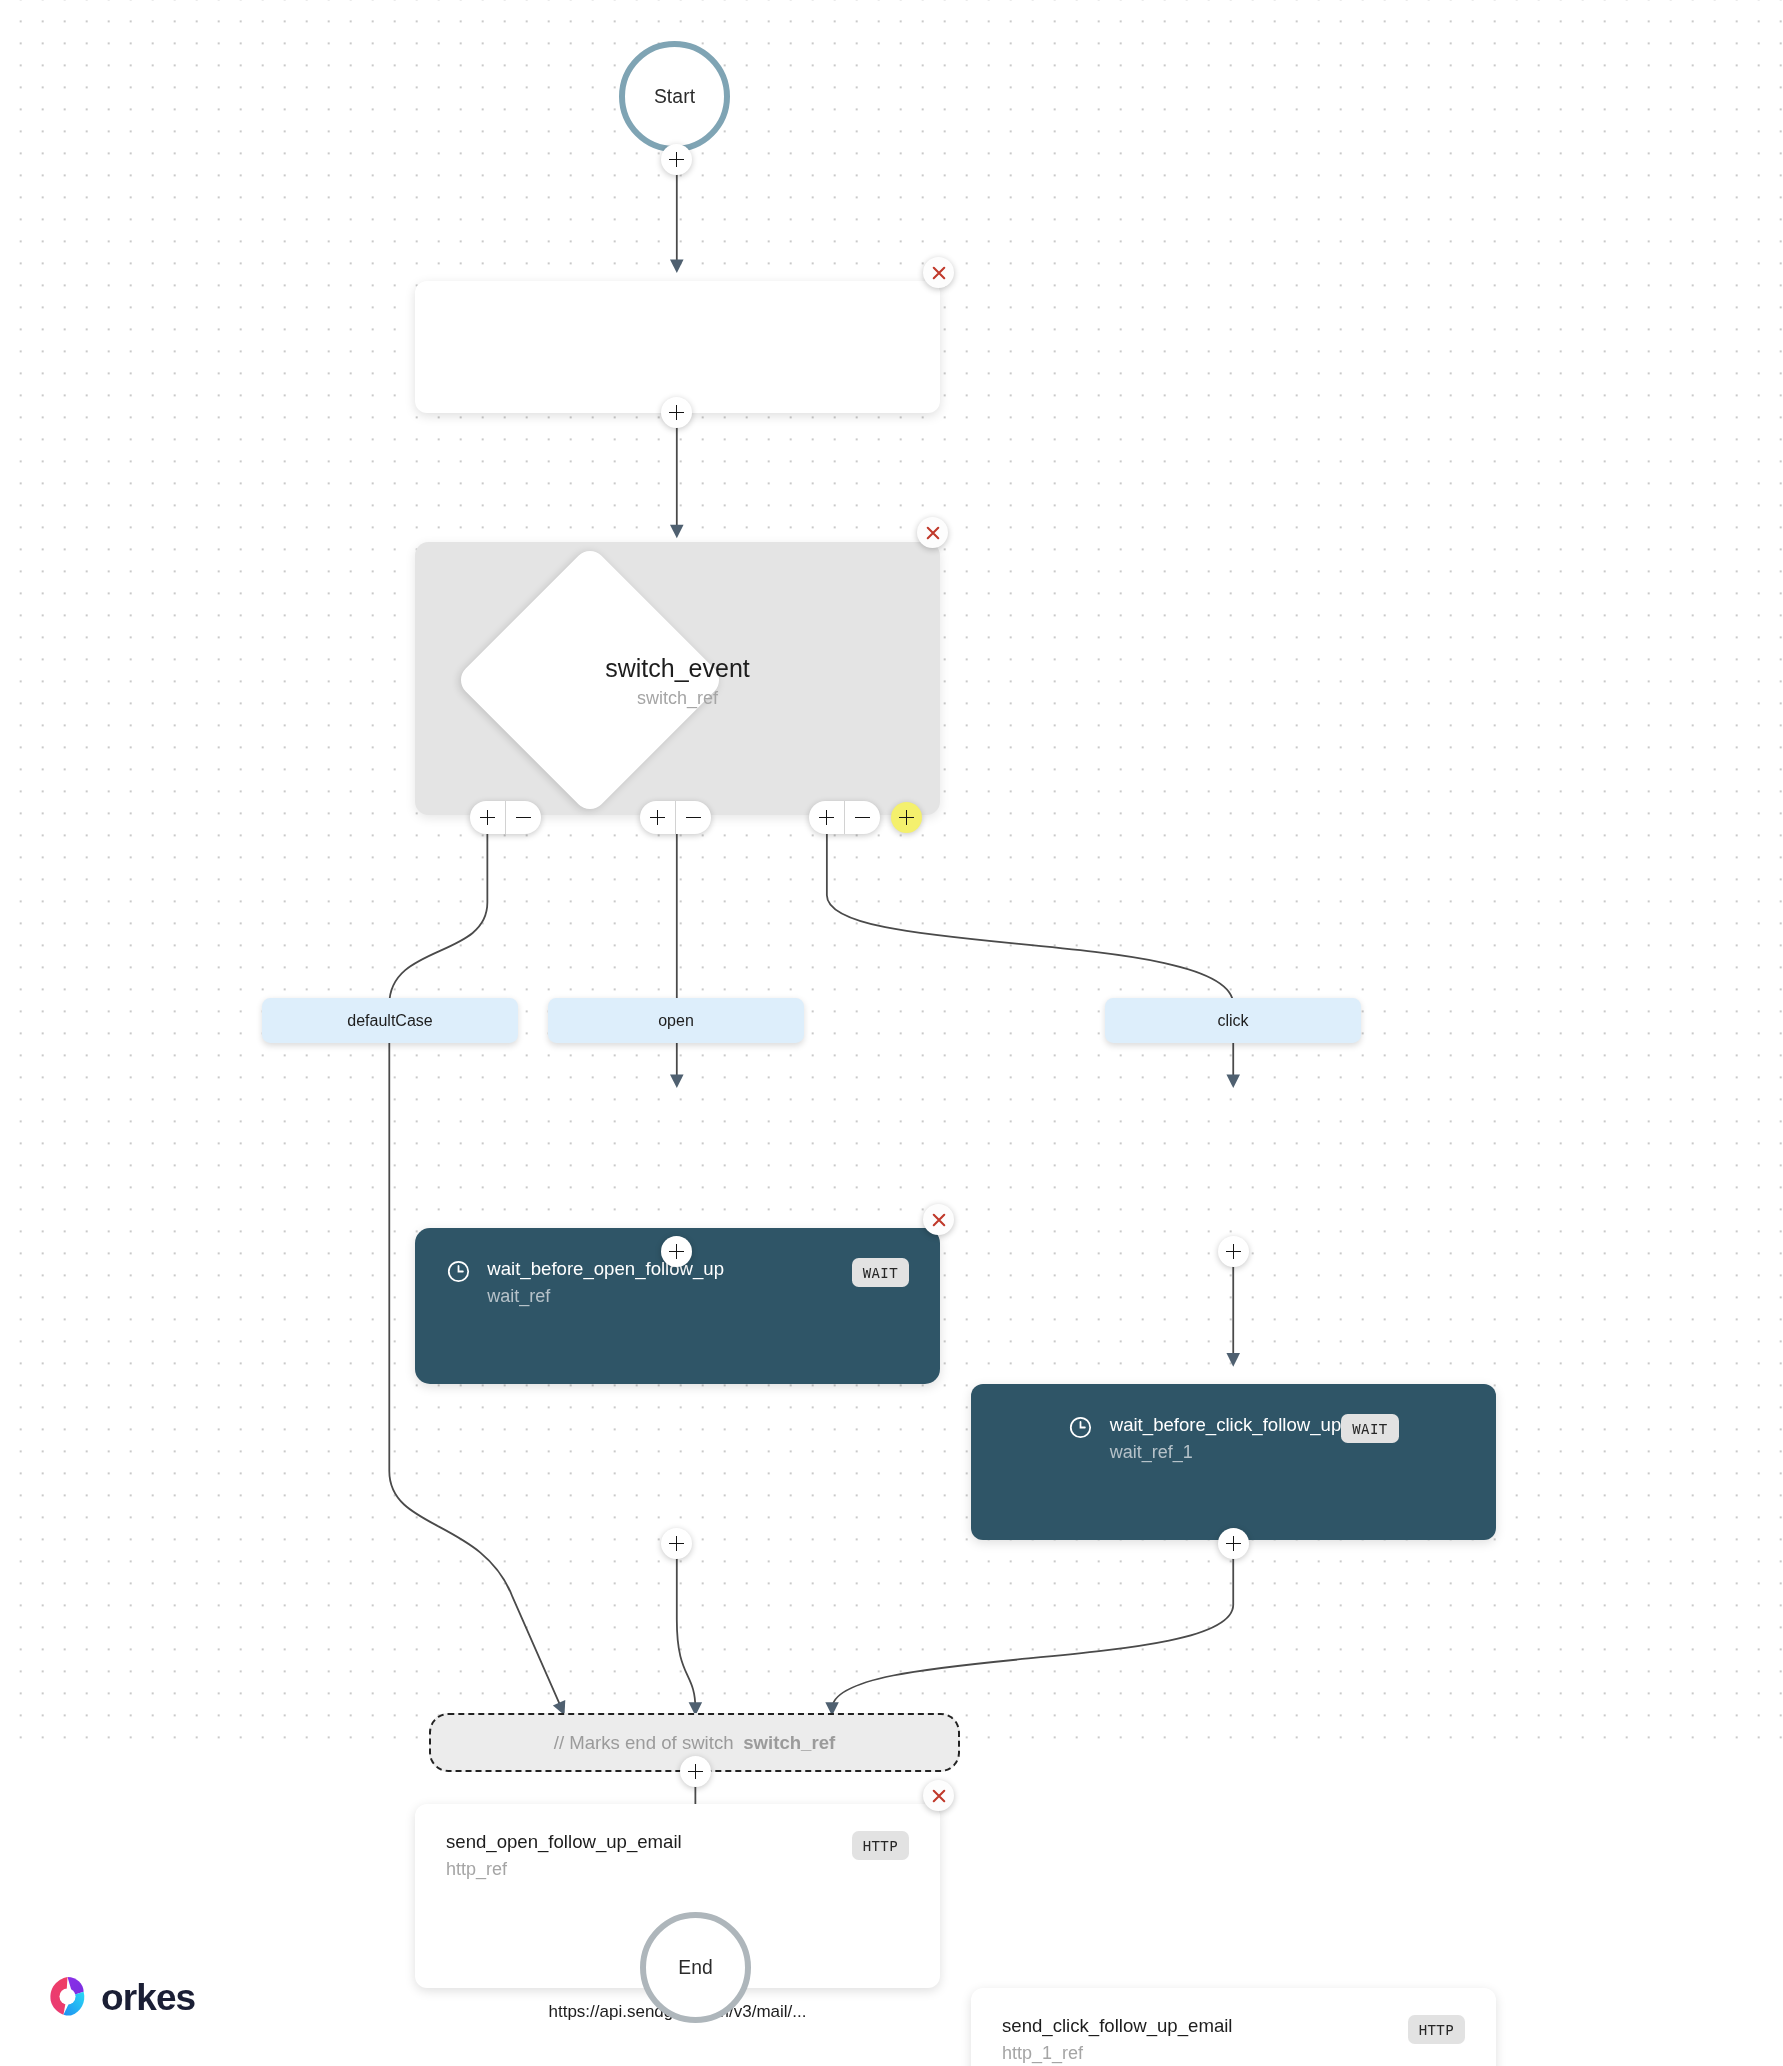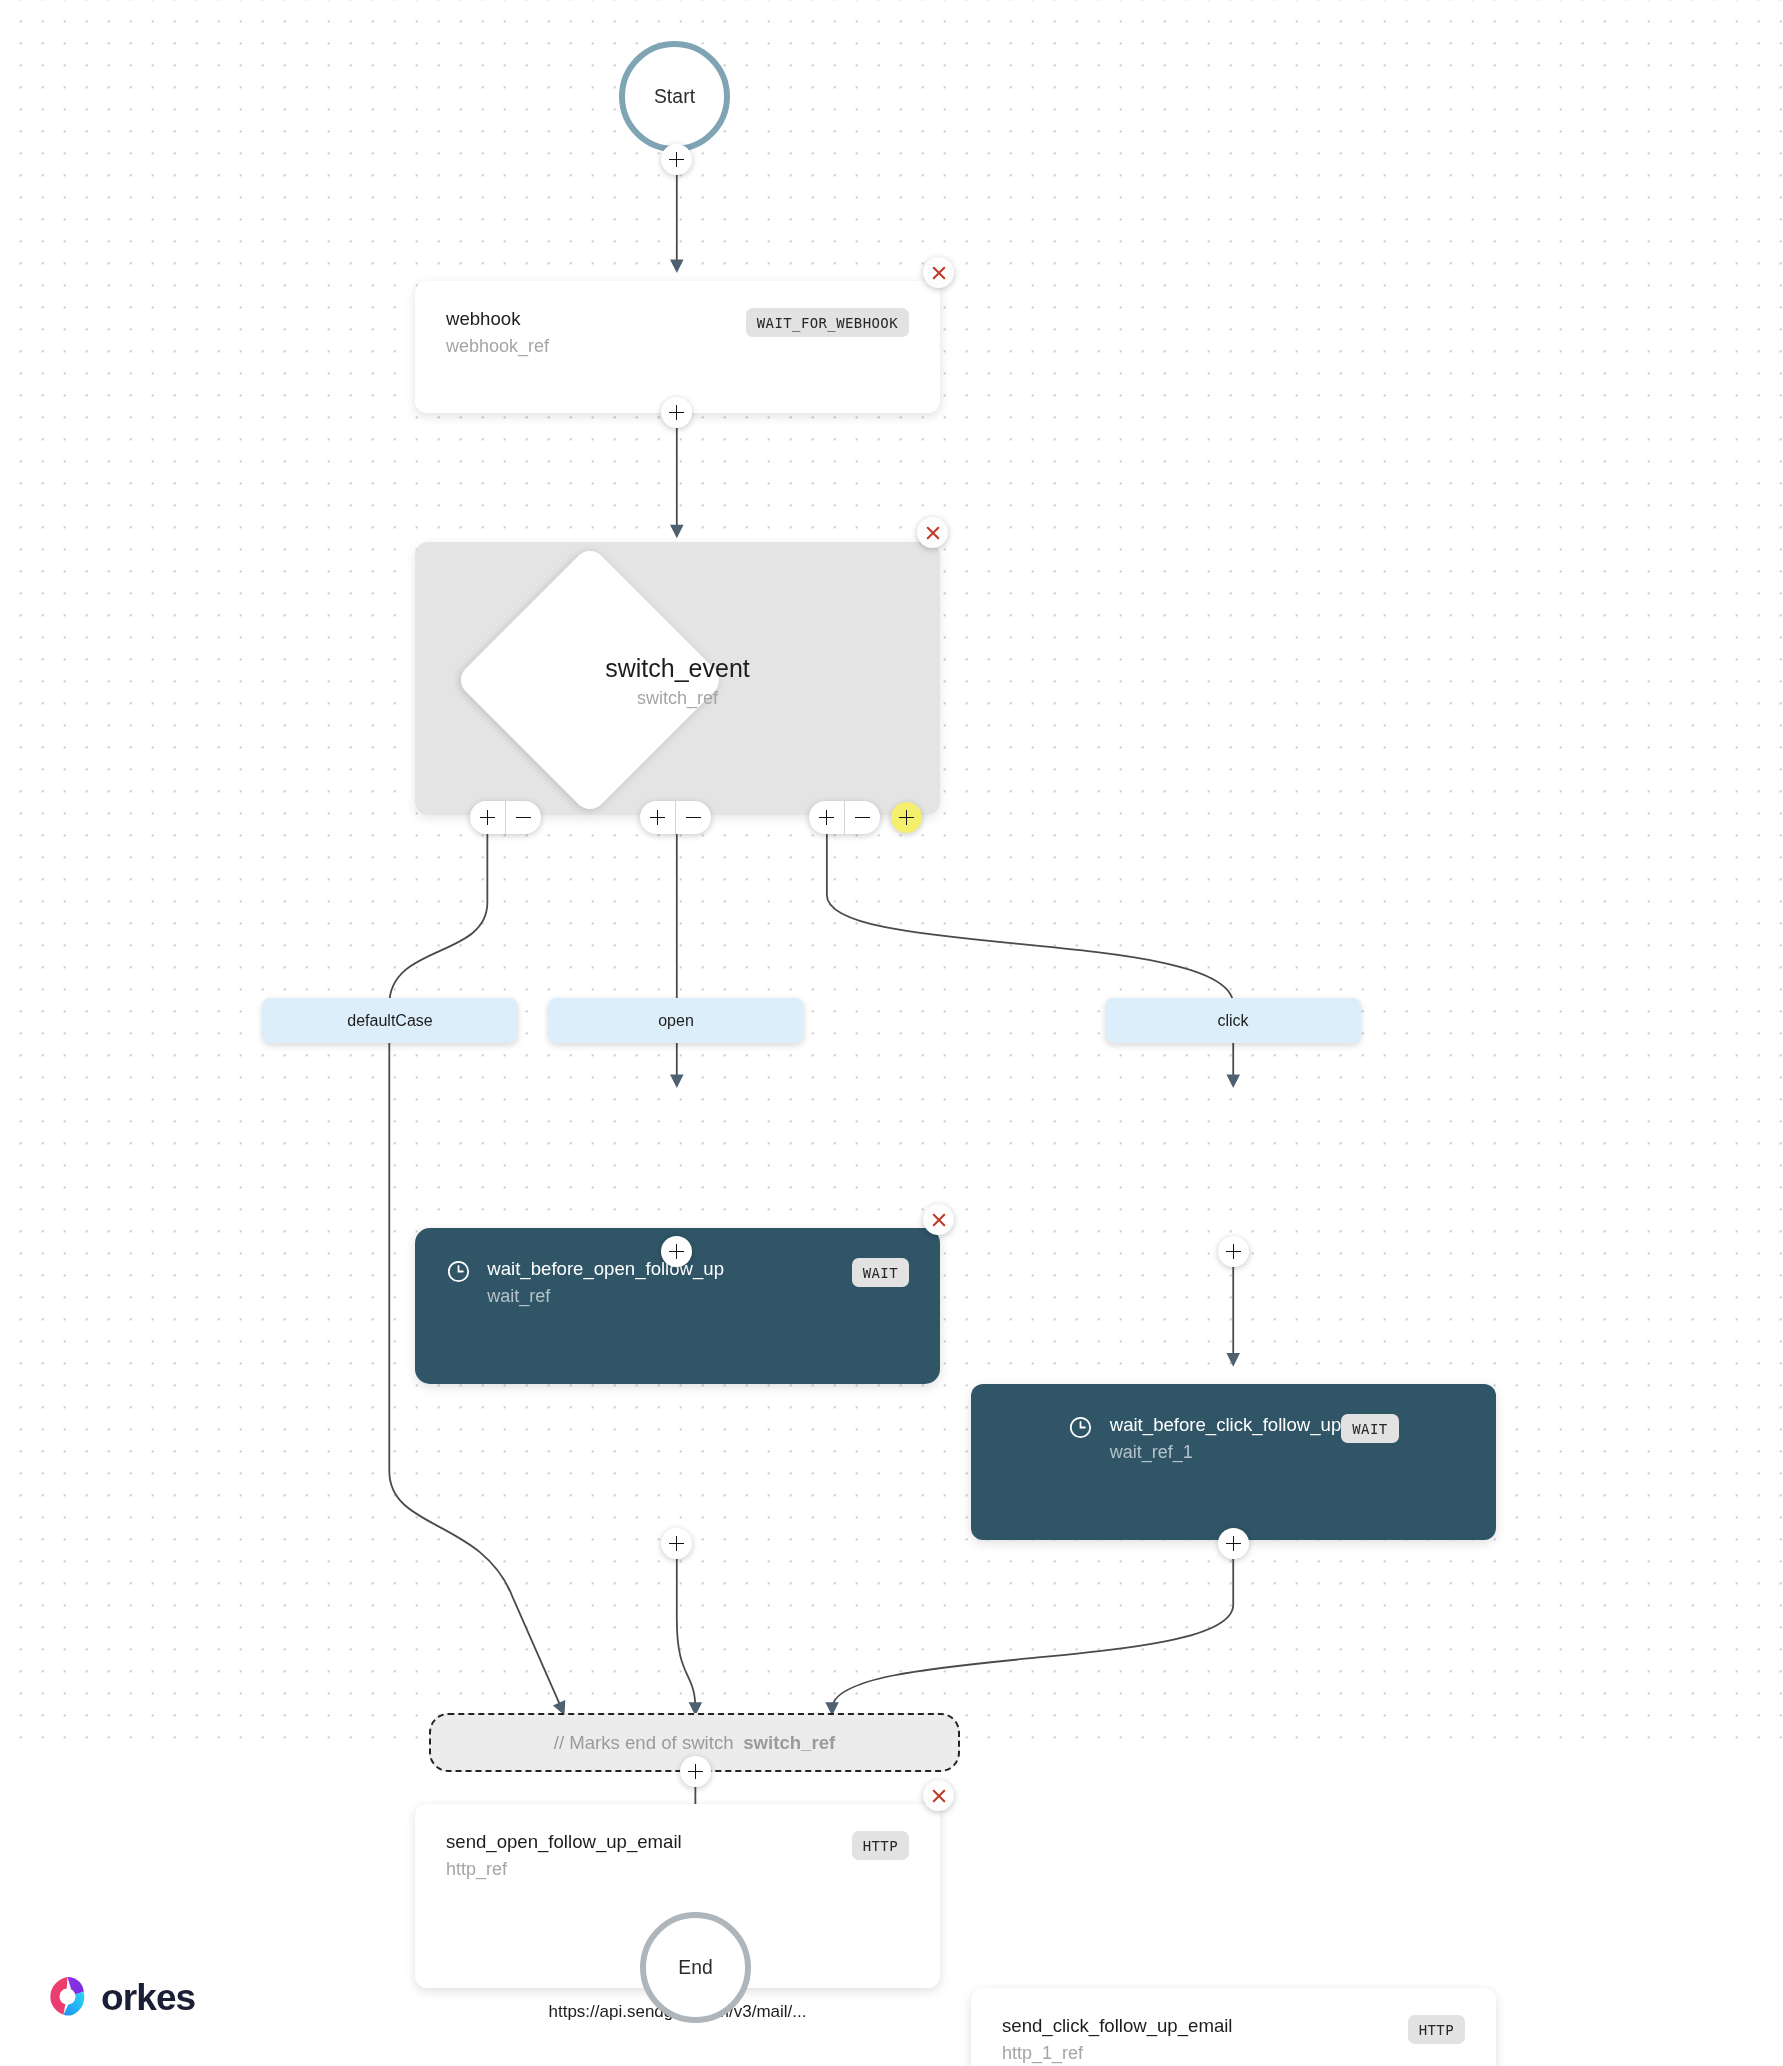--- a/index.html
+++ b/index.html
@@ -258,27 +258,20 @@
       <path d="M1660,2078 L1660,2160 C1660,2250 1120,2215 1120,2300" marker-end="url(#ah)"></path>
     </g>
   </svg>
 
   <div class="node terminal terminal-start" style="left:619px; top:41px; width:111px; height:111px;">
     <span>Start</span>
   </div>
   <div class="plus-btn" style="left:661px; top:144px;"></div>
 
   <div class="node card card-white" style="left:415px; top:281px; width:525px; height:132px;">
-    <div class="card-row" style="padding-top:27px; justify-content:space-between;">
-      <div>
-        <div class="card-title">webhook</div>
-        <div class="card-ref">webhook_ref</div>
-      </div>
-      <div class="type-chip">WAIT_FOR_WEBHOOK</div>
-    </div>
     <div class="del-btn" style="left:508px; top:-24px;">
       <svg width="18" height="18" viewBox="0 0 24 24">
         <path d="M5 5 L19 19 M19 5 L5 19" stroke="#c0392b" stroke-width="2.8" stroke-linecap="round"></path>
       </svg>
     </div>
   </div>
   <div class="plus-btn" style="left:661px; top:397px;"></div>
 
   <div class="node switch-wrap" style="left:415px; top:542px; width:525px; height:273px;">
   </div>

